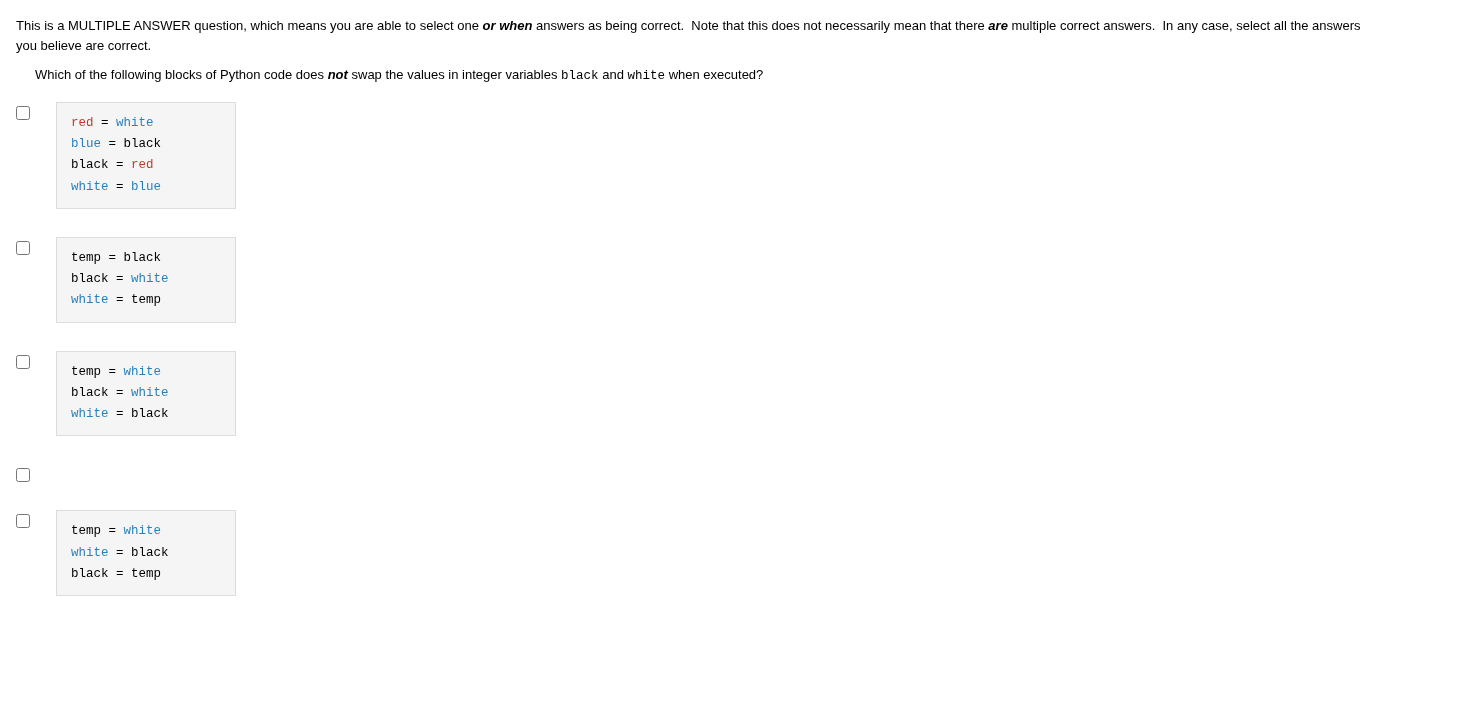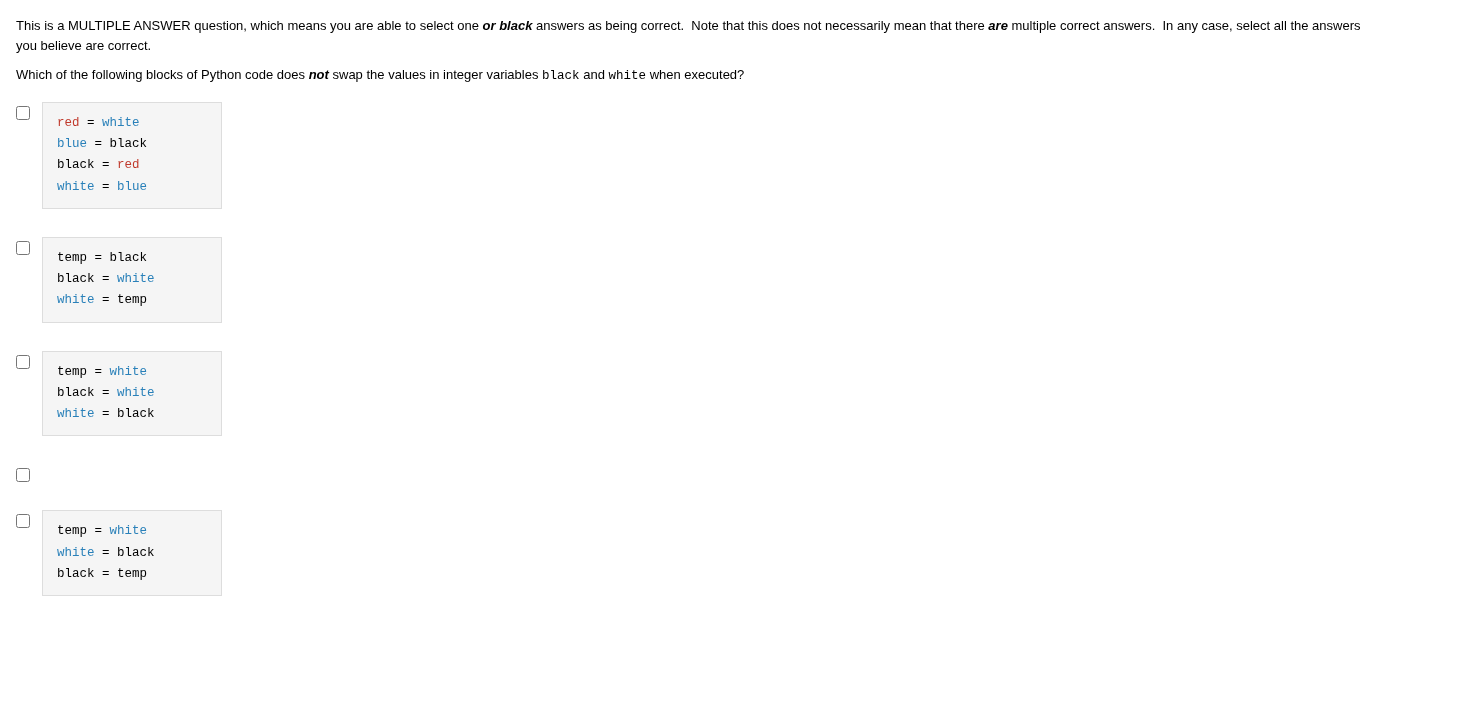--- a/index.html
+++ b/index.html
@@ -20,26 +20,28 @@
 
     .intro-text {
       margin-bottom: 10px;
       line-height: 1.5;
       max-width: 1360px;
     }
 
     .question-text {
       margin-bottom: 16px;
       line-height: 1.5;
+      margin-left: 19px;
     }
 
     .answer-option {
       display: flex;
       align-items: flex-start;
       margin-bottom: 28px;
+      gap: 14px;
     }
 
     .answer-option input[type="checkbox"] {
       margin-top: 4px;
       margin-right: 12px;
       width: 14px;
       height: 14px;
       cursor: pointer;
       flex-shrink: 0;
     }
@@ -62,21 +64,21 @@
 
     code {
       font-family: 'Courier New', Courier, monospace;
       font-size: 12.5px;
     }
   </style>
 </head>
 <body>
 
 <div class="intro-text">
-  This is a MULTIPLE ANSWER question, which means you are able to select one <em>or black</em> answers as being correct.&nbsp; Note that this does not necessarily mean that there <em>are</em> multiple correct answers.&nbsp; In any case, select all the answers you believe are correct.
+  This is a MULTIPLE ANSWER question, which means you are able to select one <em>or when</em> answers as being correct.&nbsp; Note that this does not necessarily mean that there <em>are</em> multiple correct answers.&nbsp; In any case, select all the answers you believe are correct.
 </div>
 
 <div class="question-text">
   Which of the following blocks of Python code does <em>not</em> swap the values in integer variables <code>black</code> and <code>white</code> when executed?
 </div>
 
 <div class="answer-option">
   <input type="checkbox" id="opt1" style="">
   <div class="code-block">
     <div><span style="color:#c0392b">red</span> = <span style="color:#2980b9">white</span></div>

